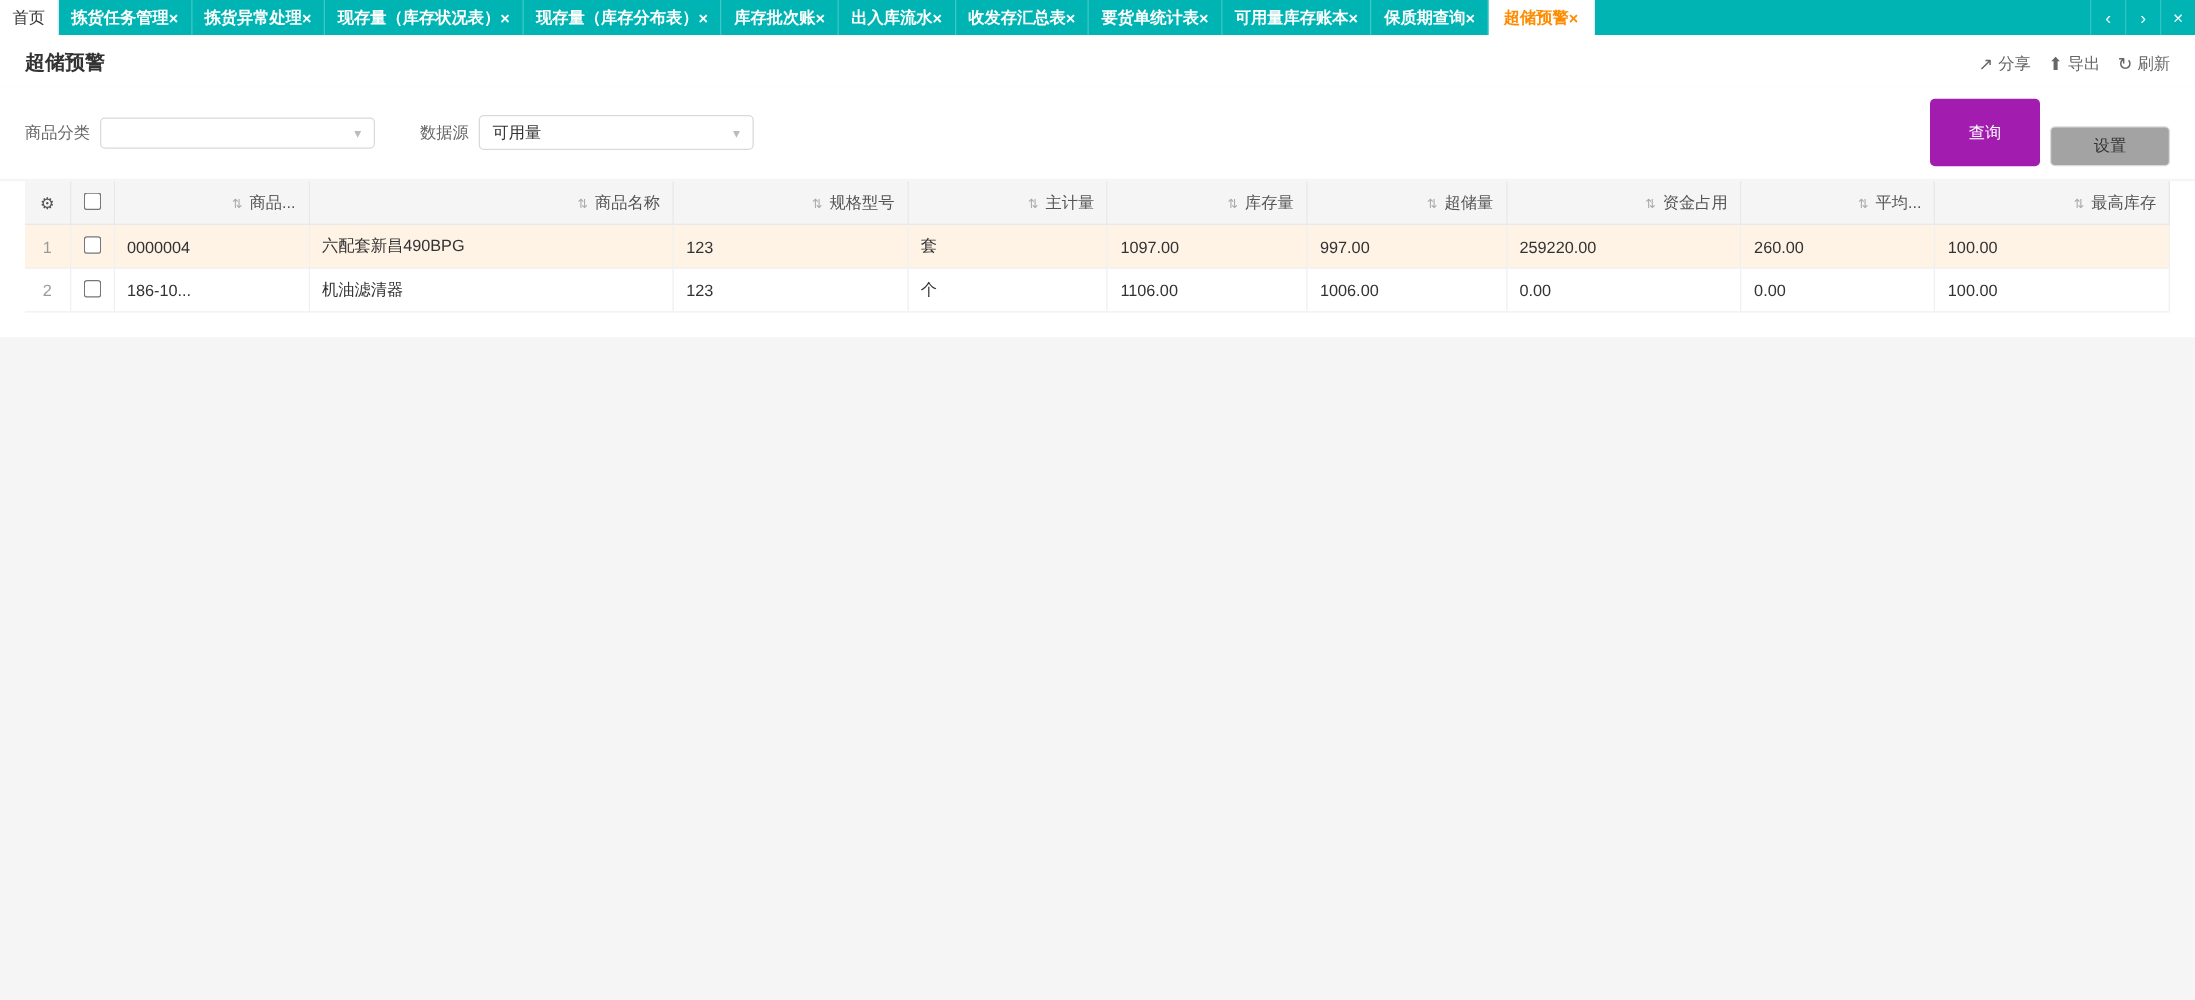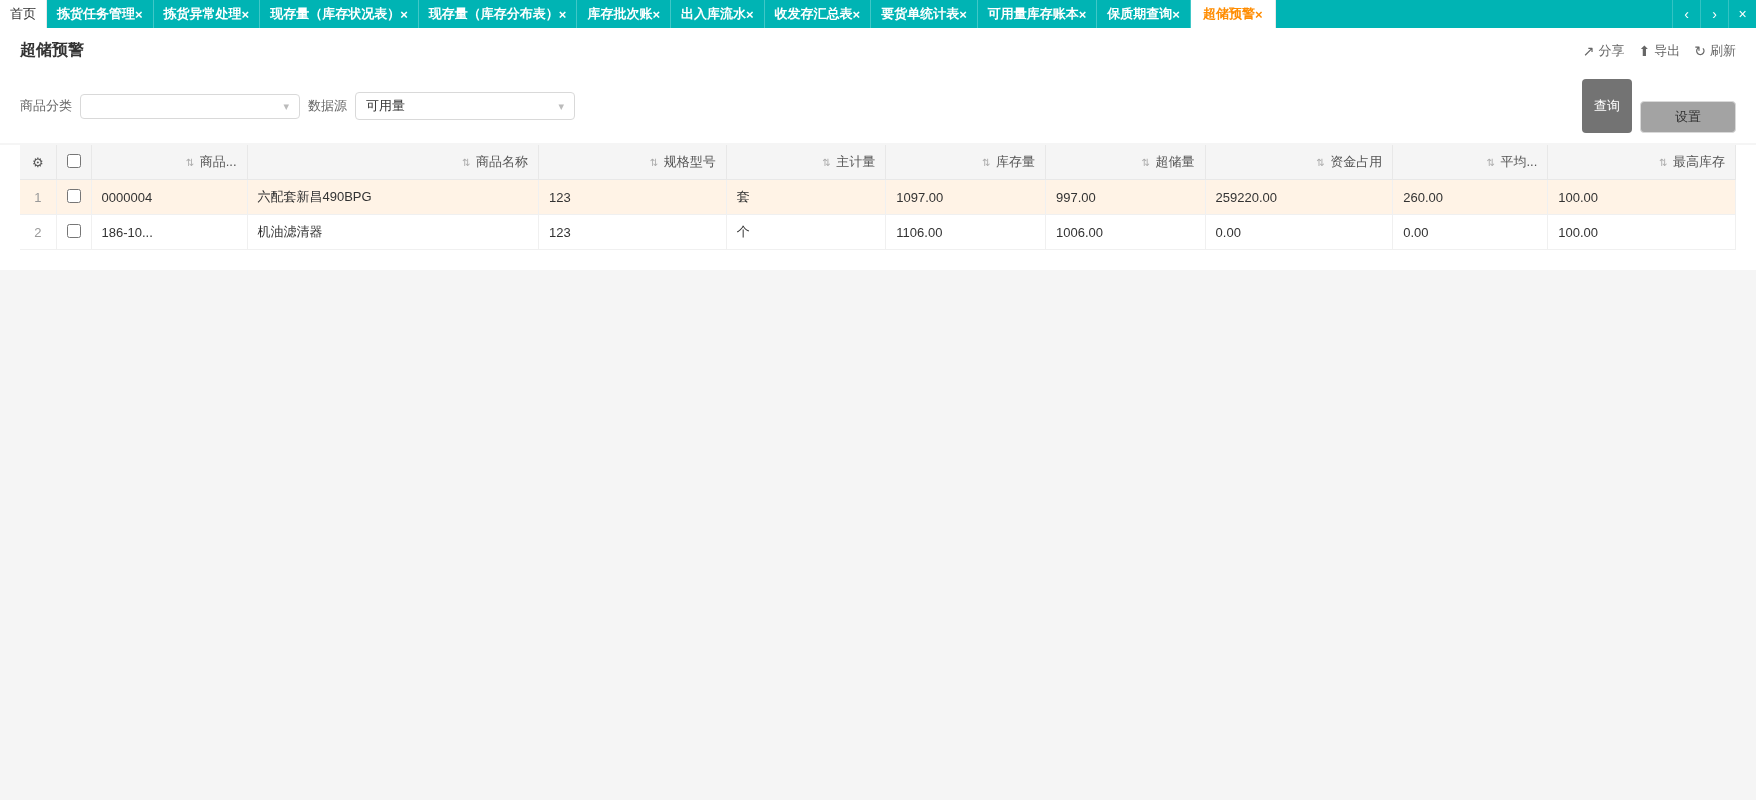--- a/index.html
+++ b/index.html
@@ -32,21 +32,21 @@
       font-size: 13px;
     }
     .header-action-btn .icon { font-size: 14px; }
 
     
     .filter-bar {
       display: flex;
       align-items: center;
       padding: 10px 20px;
       background: #fff;
-      gap: 8px;
+      gap: 36px;
       flex-wrap: wrap;
     }
     .filter-item {
       display: flex;
       align-items: center;
       gap: 8px;
     }
     .filter-label {
       color: #666;
       font-size: 13px;
@@ -69,25 +69,25 @@
       color: #333;
     }
     .filter-select .arrow { color: #bbb; font-size: 11px; }
 
     .filter-actions {
       margin-left: auto;
       display: flex;
       gap: 8px;
     }
     .btn-query {
-      background: #737373;
+      background: #a21caf;
       color: #fff;
       border: none;
       border-radius: 4px;
-      padding: 6px 12px;
+      padding: 6px 31px;
       cursor: pointer;
       font-size: 13px;
     }
     .btn-settings {
       background: #a3a3a3;
       color: #333;
       border: 1px solid #d9d9d9;
       border-radius: 4px;
       padding: 6px 34px;
       cursor: pointer;

